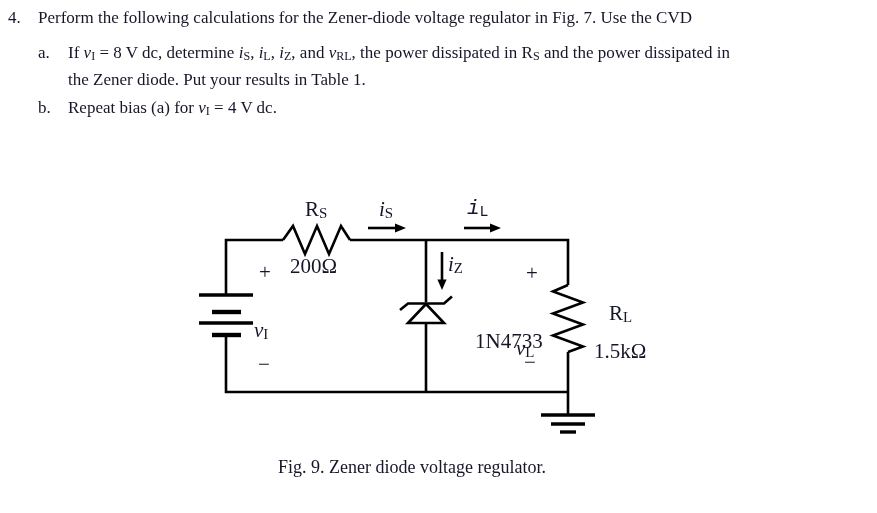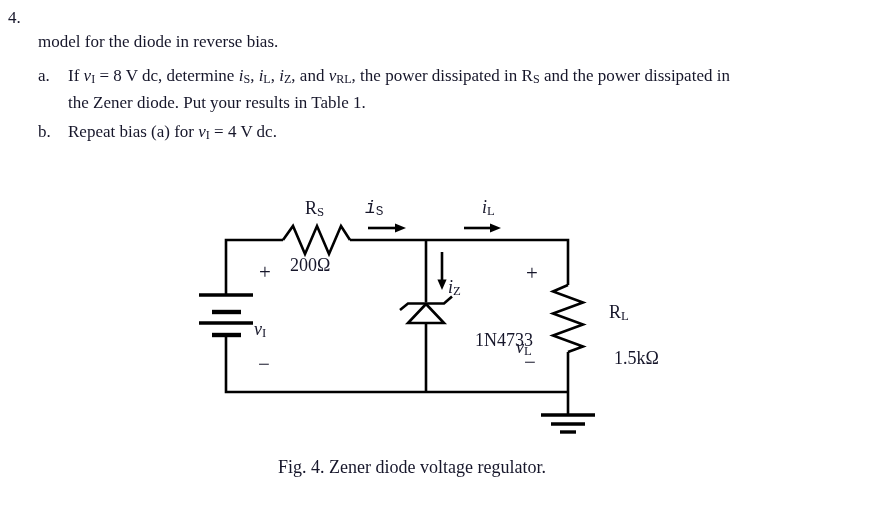--- a/index.html
+++ b/index.html
@@ -10,37 +10,37 @@
   }
   .problem{position:absolute;left:8px;top:6px;width:862px;font-size:17px;line-height:23.5px;}
   .row{display:flex;}
   .num{width:30px;flex:none;}
   .ptxt{flex:1;}
   .part{margin-left:30px;}
   .part-a{margin-top:11px;}
   .part-b{margin-top:5px;}
   .it{font-style:italic;}
   .sb{font-size:71%;vertical-align:-0.13em;}
-  .fig-label{position:absolute;font-size:18px;line-height:1.12;white-space:nowrap;}
+  .fig-label{position:absolute;font-size:21px;line-height:1.12;white-space:nowrap;}
   .sign{position:absolute;font-size:21px;line-height:1;white-space:nowrap;}
   .caption{position:absolute;left:278px;top:457px;font-size:18px;white-space:nowrap;}
   svg.circuit{position:absolute;left:0;top:0;}
   svg .wire{stroke:#000;stroke-width:2.6;fill:none;stroke-linejoin:miter;stroke-linecap:butt;}
   svg .plate-long{stroke:#000;stroke-width:3.4;}
   svg .plate-short{stroke:#000;stroke-width:4.4;}
   svg .gnd{stroke:#000;stroke-width:3.4;}
   svg .ah{fill:#000;stroke:none;}
 </style>
 </head>
 <body>
 
 <div class="problem">
   <div class="row">
     <div class="num">4.</div>
-    <div class="ptxt"><br><span>model for the diode in reverse bias.</span></div>
+    <div class="ptxt"><span>Perform the following calculations for the Zener-diode voltage regulator in Fig. 7. Use the CVD</span><br></div>
   </div>
   <div class="row part part-a">
     <div class="num">a.</div>
     <div class="ptxt"><span>If </span><span class="it">v</span><span class="sb">I</span><span> = 8 V dc, determine </span><span class="it">i</span><span class="sb">S</span><span>, </span><span class="it">i</span><span class="sb">L</span><span>, </span><span class="it">i</span><span class="sb">Z</span><span>, and </span><span class="it">v</span><span class="sb">RL</span><span>, the power dissipated in R</span><span class="sb">S</span><span> and the power dissipated in</span><br><span>the Zener diode. Put your results in Table 1.</span></div>
   </div>
   <div class="row part part-b">
     <div class="num">b.</div>
     <div class="ptxt"><span>Repeat bias (a) for </span><span class="it">v</span><span class="sb">I</span><span> = 4 V dc.</span></div>
   </div>
 </div>
@@ -101,30 +101,30 @@
   <g>
     <line class="wire" x1="568" y1="392" x2="568" y2="414"></line>
     <line class="gnd" x1="541" y1="415" x2="595" y2="415"></line>
     <line class="gnd" x1="551" y1="424" x2="585" y2="424"></line>
     <line class="gnd" x1="560" y1="432" x2="576" y2="432"></line>
   </g>
 </svg>
 
 <div class="fig-label" style="left:305px;top:198px;"><span>R</span><span class="sb">S</span></div>
 <div class="fig-label" style="left:290px;top:255px;text-align:right;">200Ω</div>
-<div class="fig-label" style="left:365px;top:198px;font-family:Liberation Mono, monospace;"><span class="it">i</span><span class="sb">S</span></div>
-<div class="fig-label" style="left:482px;top:197px;"><span class="it">i</span><span class="sb">L</span></div>
-<div class="fig-label" style="left:448px;top:253px;margin-top:24px;"><span class="it">i</span><span class="sb">Z</span></div>
+<div class="fig-label" style="left:379px;top:198px;"><span class="it">i</span><span class="sb">S</span></div>
+<div class="fig-label" style="left:467px;top:197px;font-family:Liberation Mono, monospace;"><span class="it">i</span><span class="sb">L</span></div>
+<div class="fig-label" style="left:448px;top:253px;"><span class="it">i</span><span class="sb">Z</span></div>
 
 <div class="sign" style="left:259px;top:262px;">+</div>
 <div class="fig-label" style="left:254px;top:319px;"><span class="it">v</span><span class="sb">I</span></div>
 <div class="sign" style="left:258px;top:354px;">−</div>
 
 <div class="fig-label" style="left:427px;top:330px;padding-left:48px;">1N4733</div>
 
 <div class="sign" style="left:526px;top:263px;">+</div>
 <div class="fig-label" style="left:516px;top:305px;margin-top:32px;"><span class="it">v</span><span class="sb">L</span></div>
 <div class="sign" style="left:524px;top:352px;">−</div>
 
 <div class="fig-label" style="left:609px;top:302px;"><span>R</span><span class="sb">L</span></div>
-<div class="fig-label" style="left:594px;top:348px;margin-left:20px;">1.5kΩ</div>
+<div class="fig-label" style="left:594px;top:340px;">1.5kΩ</div>
 
-<div class="caption">Fig. 4. Zener diode voltage regulator.</div>
+<div class="caption">Fig. 9. Zener diode voltage regulator.</div>
 
 </body></html>

